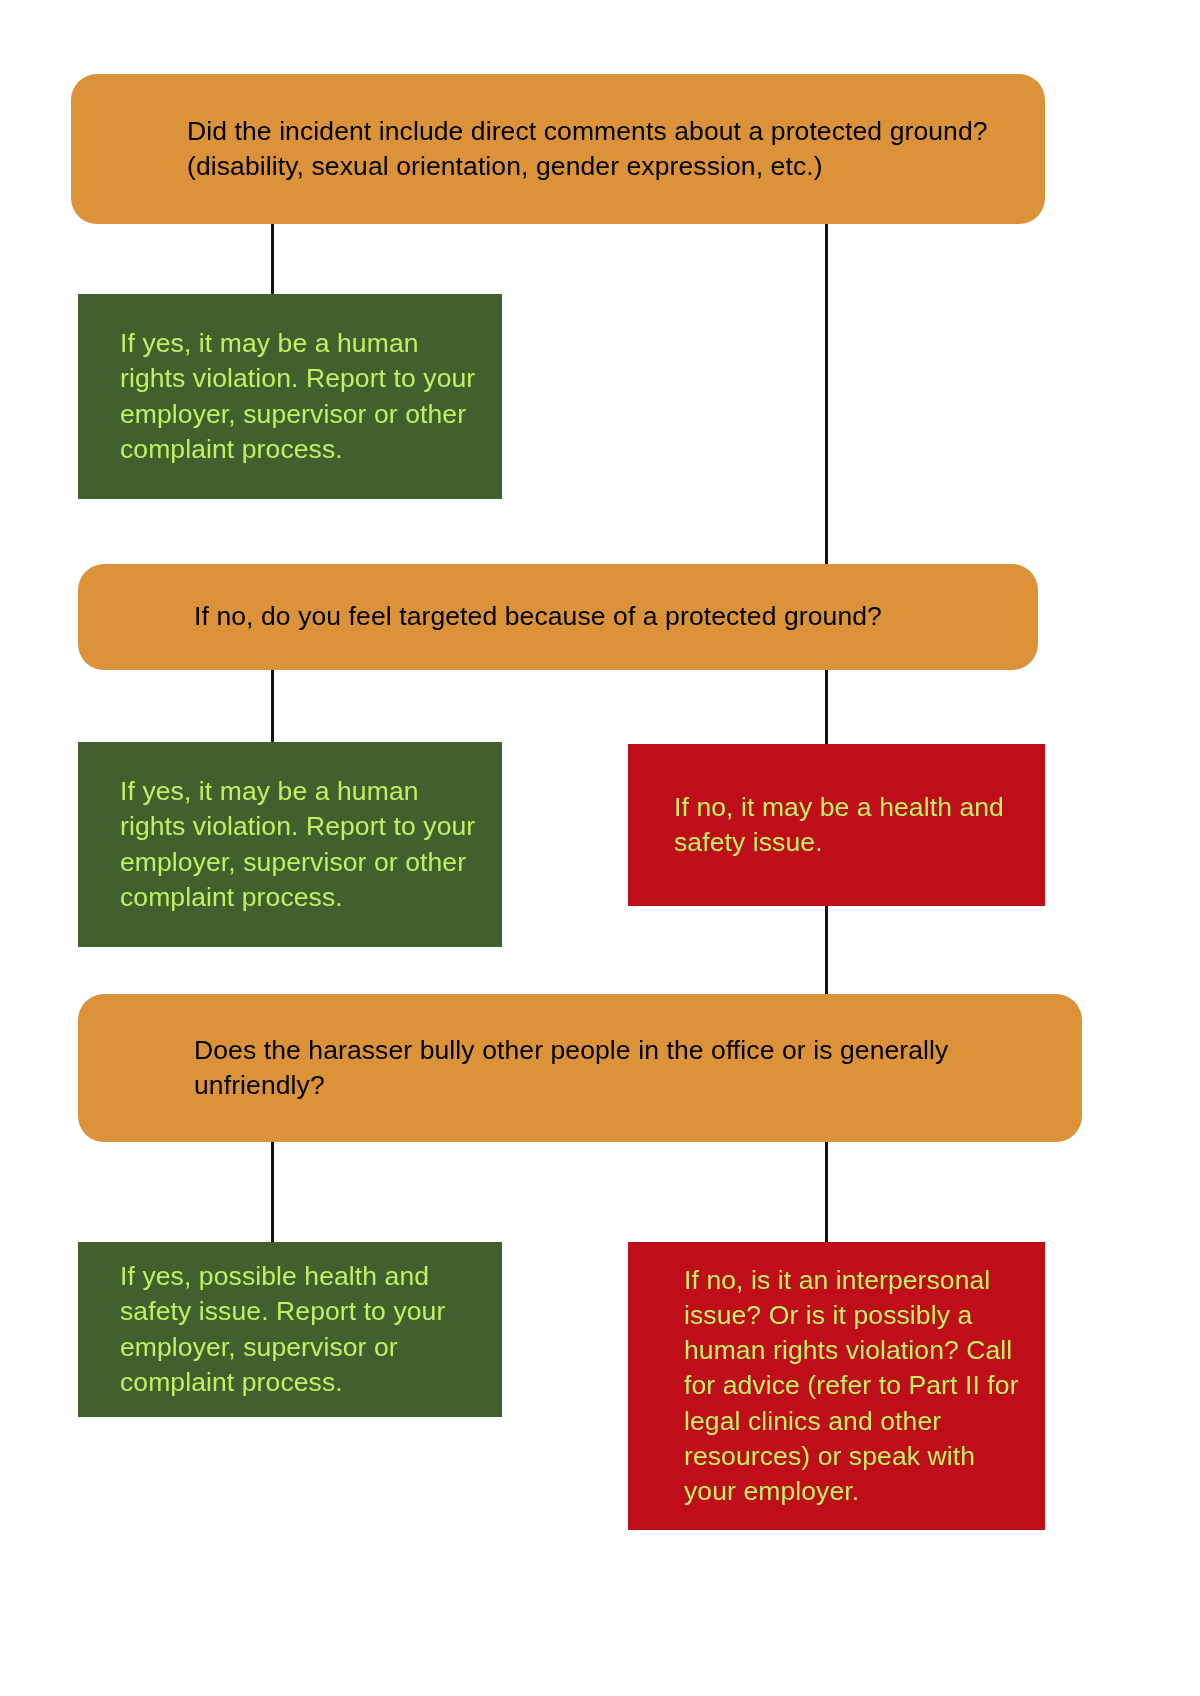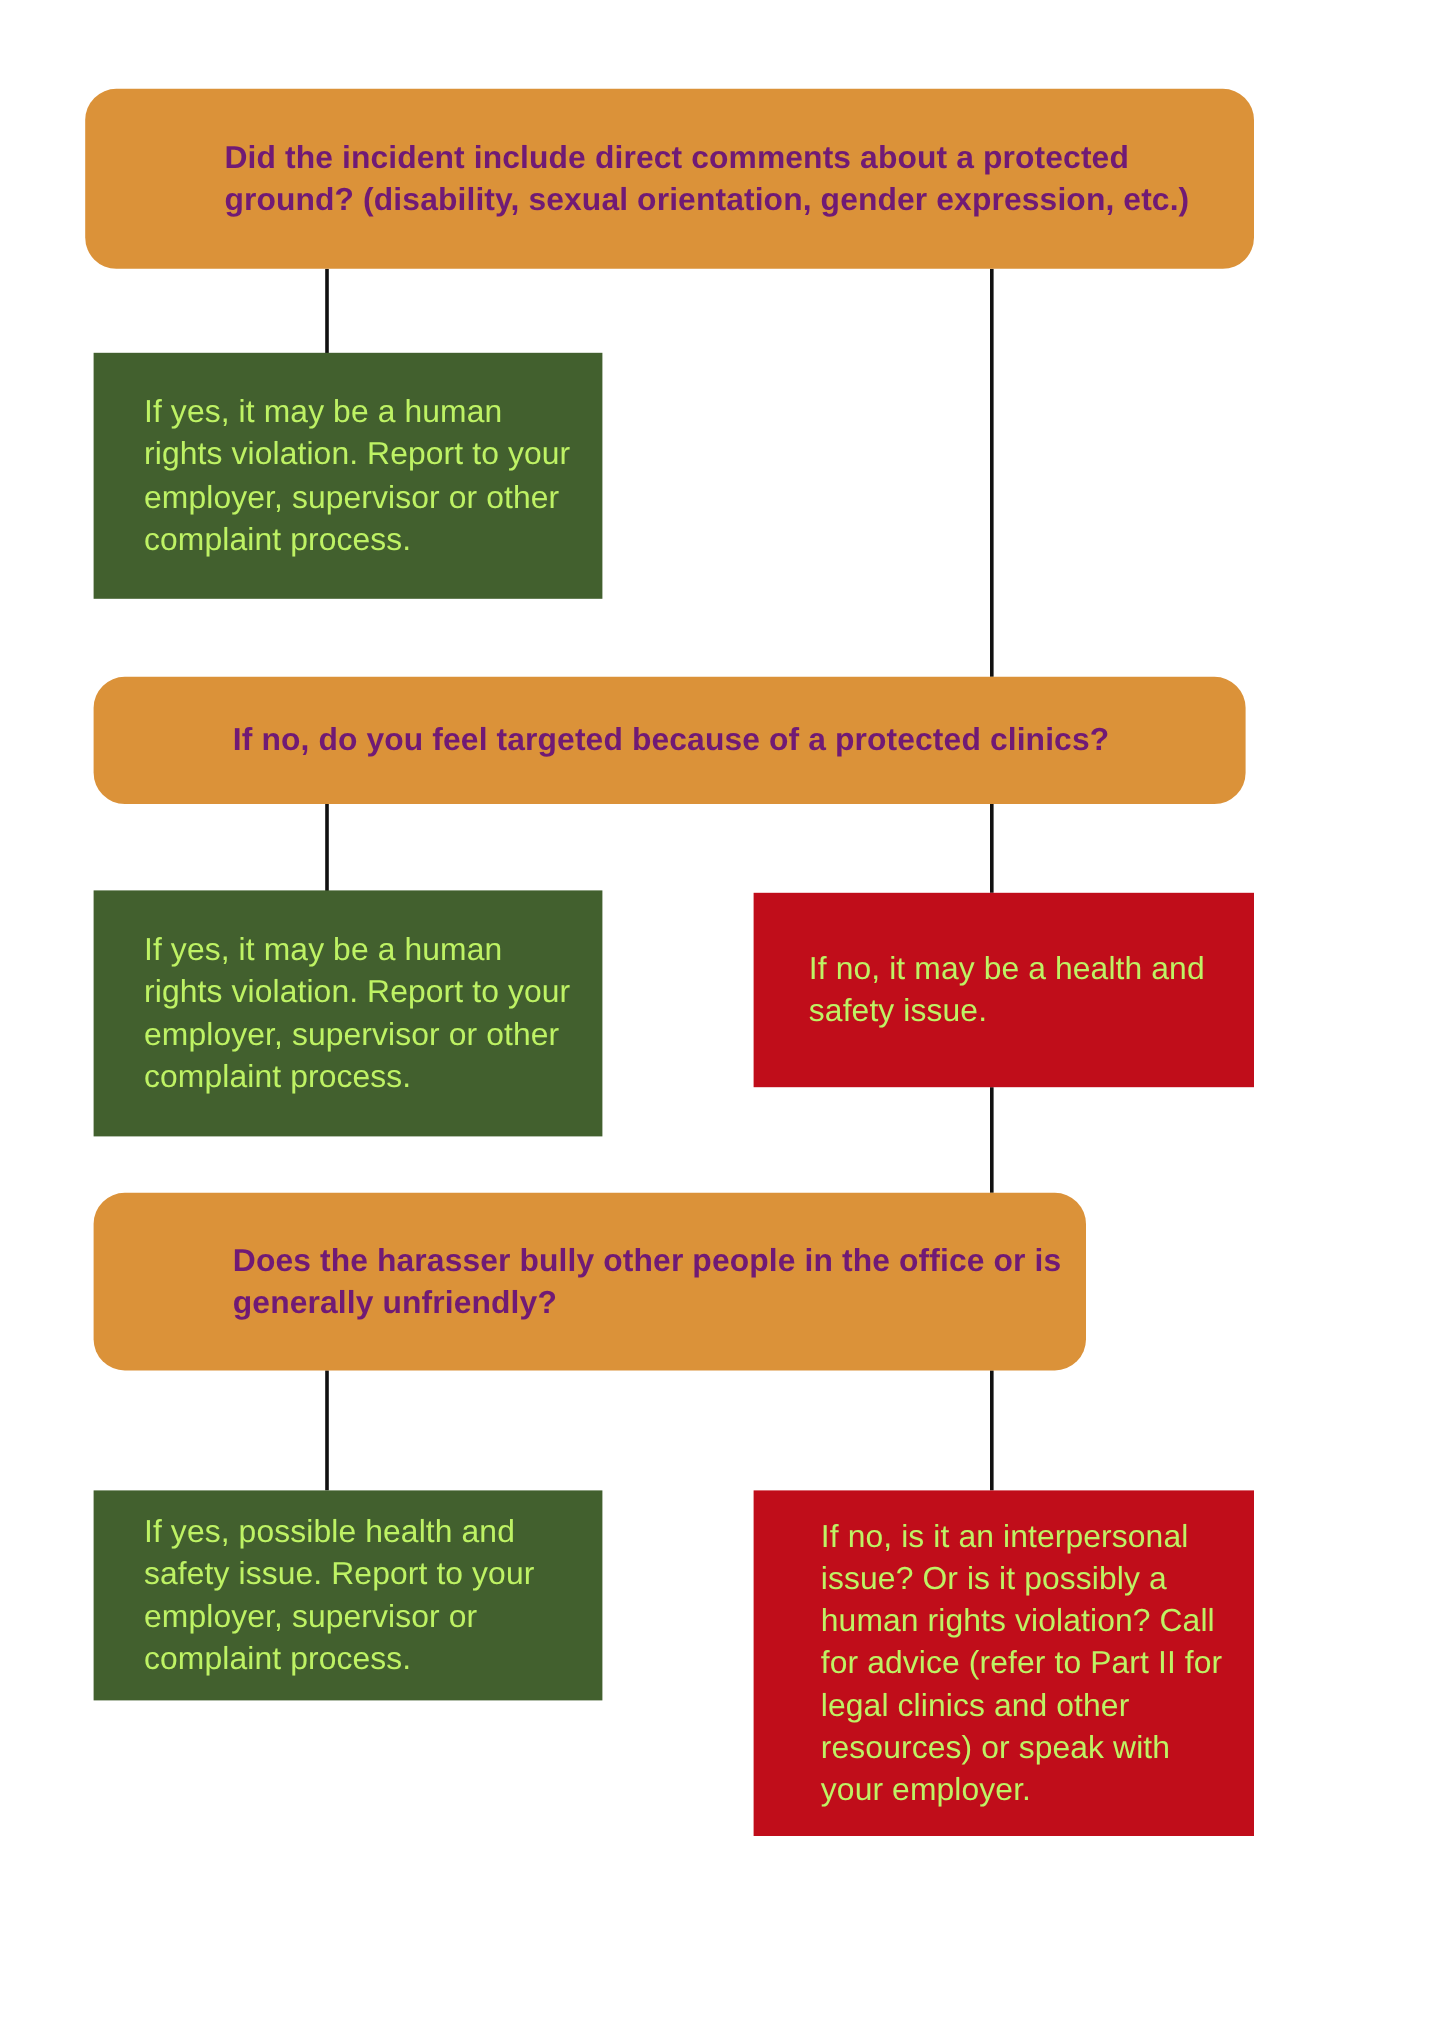--- a/index.html
+++ b/index.html
@@ -39,24 +39,24 @@
     white-space: pre-line;
   }
 
   
   .node.decision {
     background: #db9239;
     border-radius: 26px;
     padding: 0 0 0 116px;
   }
   .node.decision .node-text {
-    color: #701a75;
+    color: #000000;
     font-size: 26.5px;
     line-height: 1.33;
-    font-weight: 700;
+    font-weight: 400;
     letter-spacing: 0.1px;
   }
 
   
   .node.outcome-green {
     background: #42602e;
     border-radius: 0;
     padding: 0 18px 0 42px;
   }
   
@@ -95,32 +95,32 @@
 
   <div class="node decision" style="left:71px; top:74px; width:974px; height:150px;">
     <span class="node-text">Did the incident include direct comments about a protected ground? (disability, sexual orientation, gender expression, etc.)</span>
   </div>
 
   <div class="node outcome-green" style="left:78px; top:294px; width:424px; height:205px;">
     <span class="node-text">If yes, it may be a human rights violation. Report to your employer, supervisor or other complaint process.</span>
   </div>
 
   <div class="node decision" style="left:78px; top:564px; width:960px; height:106px;">
-    <span class="node-text">If no, do you feel targeted because of a protected clinics?</span>
+    <span class="node-text">If no, do you feel targeted because of a protected ground?</span>
   </div>
 
   <div class="node outcome-green" style="left:78px; top:742px; width:424px; height:205px;">
     <span class="node-text">If yes, it may be a human rights violation. Report to your employer, supervisor or other complaint process.</span>
   </div>
 
   <div class="node outcome-red centered" style="left:628px; top:744px; width:417px; height:162px;">
     <span class="node-text">If no, it may be a health and safety issue.</span>
   </div>
 
-  <div class="node decision" style="left:78px; top:994px; width:827px; height:148px;">
+  <div class="node decision" style="left:78px; top:994px; width:1004px; height:148px;">
     <span class="node-text">Does the harasser bully other people in the office or is generally unfriendly?</span>
   </div>
 
   <div class="node outcome-green" style="left:78px; top:1242px; width:424px; height:175px;">
     <span class="node-text">If yes, possible health and safety issue. Report to your employer, supervisor or complaint process.</span>
   </div>
 
   <div class="node outcome-red" style="left:628px; top:1242px; width:417px; height:288px;">
     <span class="node-text">If no, is it an interpersonal issue? Or is it possibly a human rights violation? Call for advice (refer to Part II for legal clinics and other resources) or speak with your employer.</span>
   </div>

